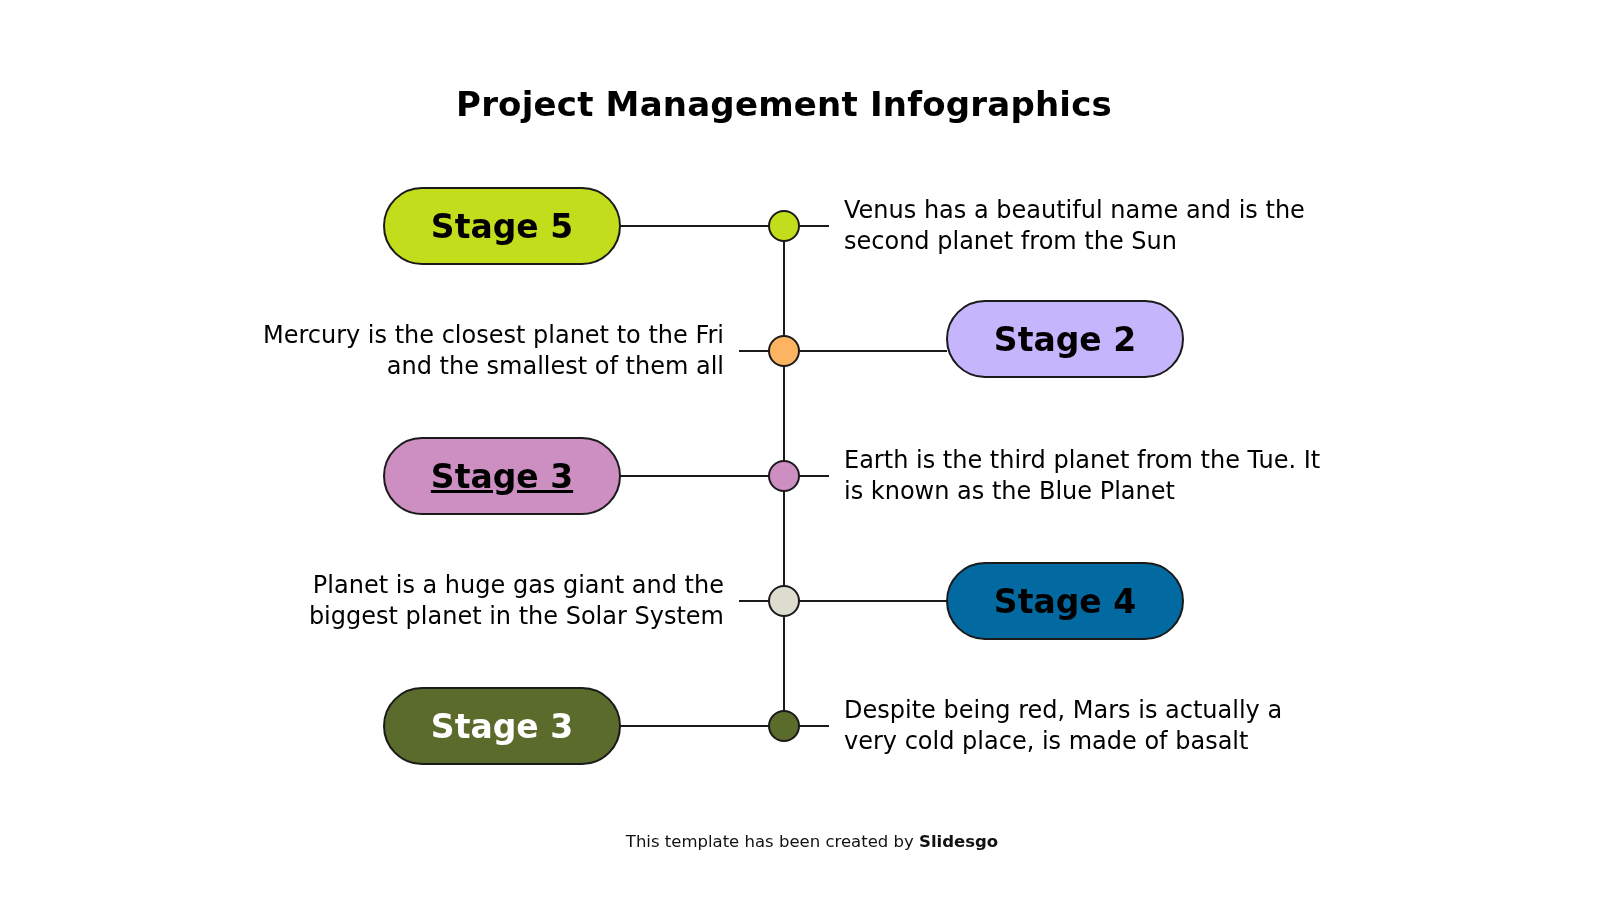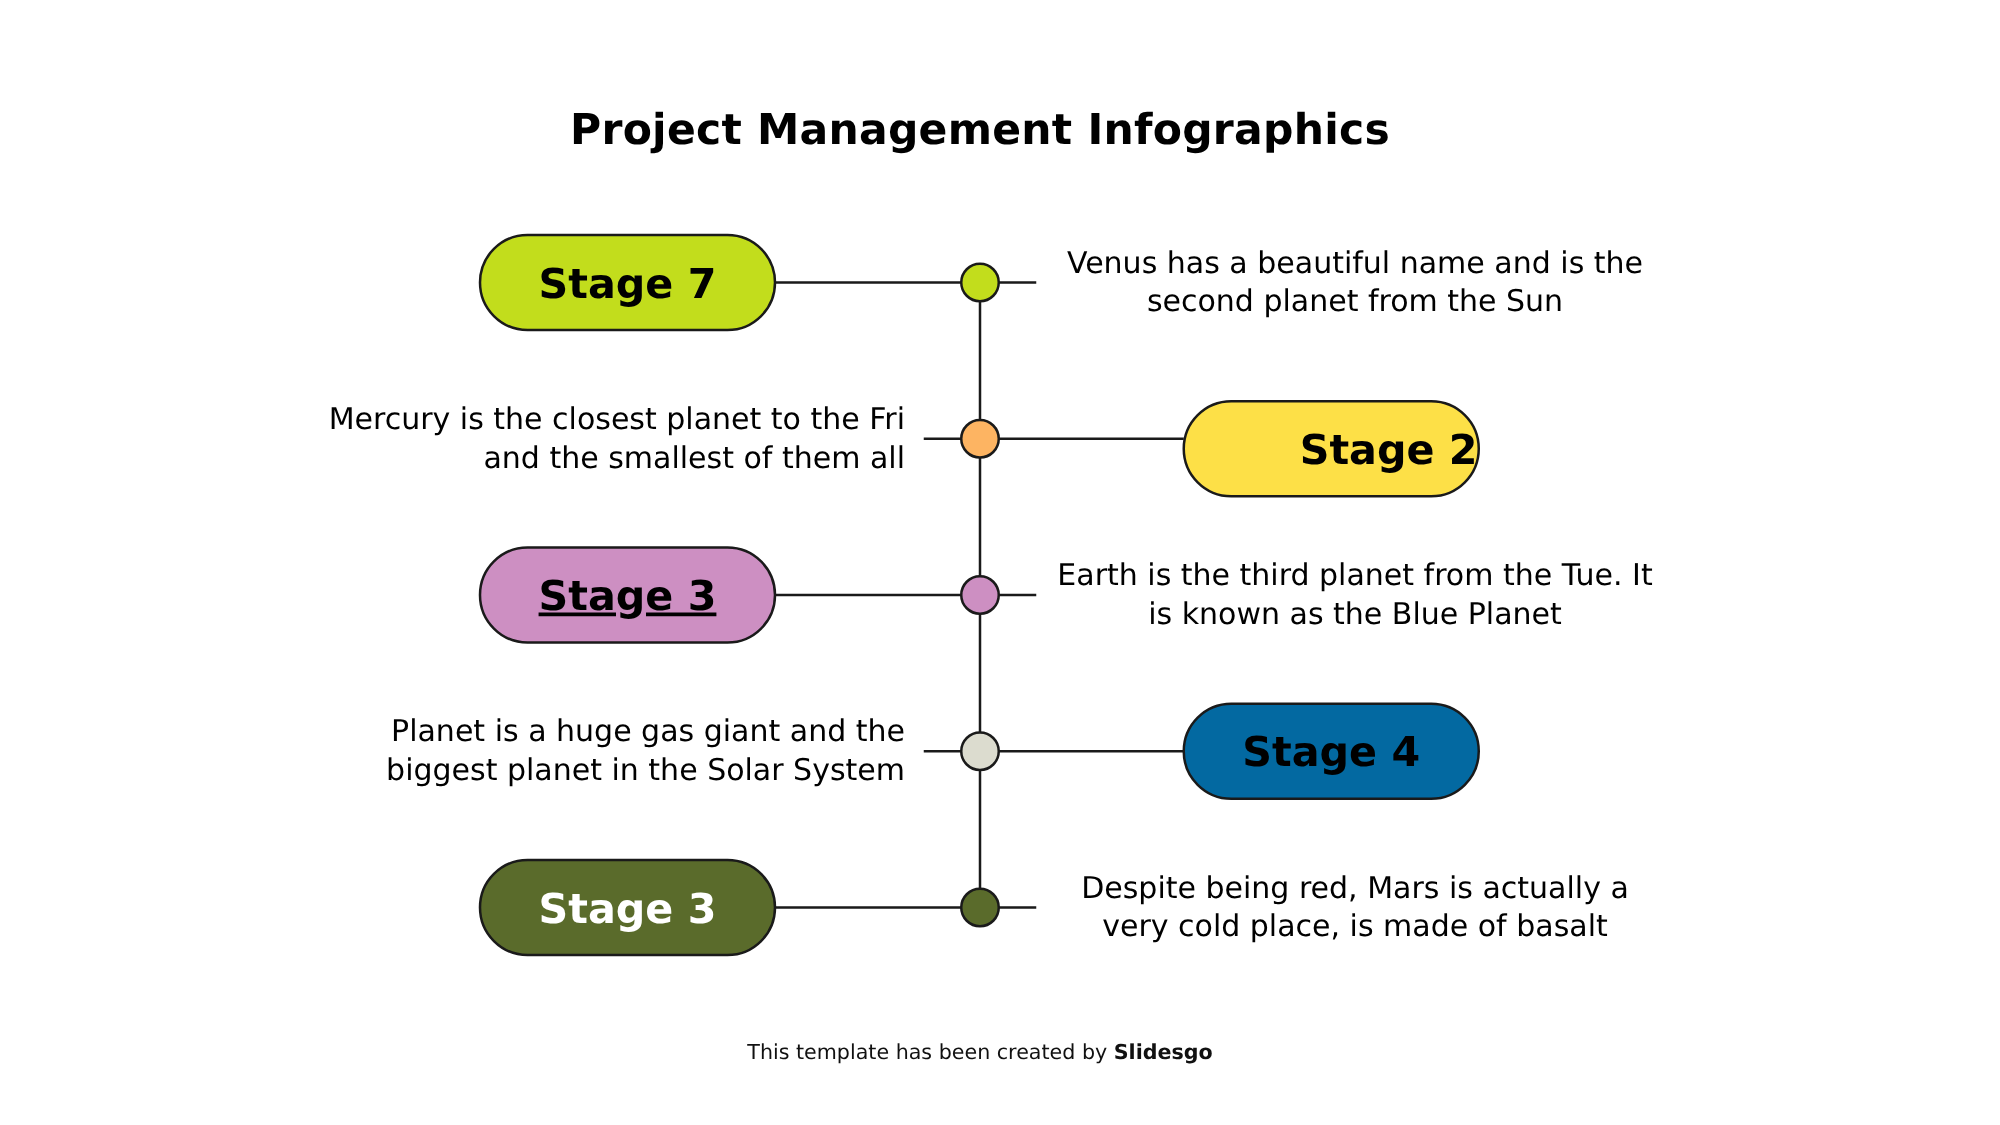--- a/index.html
+++ b/index.html
@@ -3,44 +3,44 @@
 <meta charset="utf-8">
 <style>
   html, body { margin:0; padding:0; background:#ffffff; }
   body { width:1600px; height:900px; position:relative; overflow:hidden; font-family:"DejaVu Sans", sans-serif; color:#000; }
   .title { position:absolute; left:0; top:84px; width:1568px; text-align:center; font-size:34px; font-weight:bold; letter-spacing:0.2px; }
   .vline { position:absolute; left:783px; top:226px; width:2px; height:500px; background:#1a1a1a; }
   .hline { position:absolute; height:2px; background:#1a1a1a; }
   .node { position:absolute; width:32px; height:32px; border-radius:50%; border:2px solid #1a1a1a; box-sizing:border-box; }
   .pill { position:absolute; width:238px; height:78px; border-radius:39px; border:2px solid #1a1a1a; box-sizing:border-box; display:flex; align-items:center; justify-content:center; font-size:33px; font-weight:bold; }
   .desc { position:absolute; font-size:24px; line-height:31px; width:480px; }
-  .desc.right { left:844px; text-align:center; }
+  .desc.right { left:844px; text-align:left; }
   .desc.left { left:244px; text-align:right; }
-  .footer { position:absolute; left:0; top:832px; width:1568px; text-align:center; font-size:16.5px; color:#111; }
+  .footer { position:absolute; left:0; top:832px; width:1568px; text-align:center; font-size:16.5px; color:#111;padding-left:28px; }
   .footer b { font-weight:bold; }
 </style>
 </head>
 <body>
 
 <div class="title">Project Management Infographics</div>
 
 <div class="vline"></div>
 
 <div id="stages">
     <div class="hline" style="left: 620px; width: 164px; top: 225px;"></div>
     <div class="hline" style="left: 784px; width: 45px; top: 225px;"></div>
     <div class="node" style="left: 768px; top: 210px; background: rgb(194, 221, 28);"></div>
     <div class="pill" style="left: 383px; top: 187px; background: rgb(194, 221, 28); color: rgb(0, 0, 0);">
-      <span>Stage 7</span>
+      <span>Stage 5</span>
     </div>
     <div class="desc right" style="top: 195px;">Venus has a beautiful name and is the second planet from the Sun</div>
     <div class="hline" style="left: 784px; width: 163px; top: 350px;"></div>
     <div class="hline" style="left: 739px; width: 45px; top: 350px;"></div>
     <div class="node" style="left: 768px; top: 335px; background: rgb(253, 180, 98);"></div>
-    <div class="pill" style="left: 946px; top: 320px; background: #fde047; color: rgb(0, 0, 0); justify-content: flex-end;">
+    <div class="pill" style="left: 946px; top: 300px; background: #c4b5fd; color: rgb(0, 0, 0);">
       <span>Stage 2</span>
     </div>
     <div class="desc left" style="top: 320px;">Mercury is the closest planet to the Fri and the smallest of them all</div>
     <div class="hline" style="left: 620px; width: 164px; top: 475px;"></div>
     <div class="hline" style="left: 784px; width: 45px; top: 475px;"></div>
     <div class="node" style="left: 768px; top: 460px; background: rgb(205, 143, 194);"></div>
     <div class="pill" style="left: 383px; top: 437px; background: rgb(205, 143, 194); color: rgb(0, 0, 0); text-decoration: underline;">
       <span>Stage 3</span>
     </div>
     <div class="desc right" style="top: 445px;">Earth is the third planet from the Tue. It is known as the Blue Planet</div>

